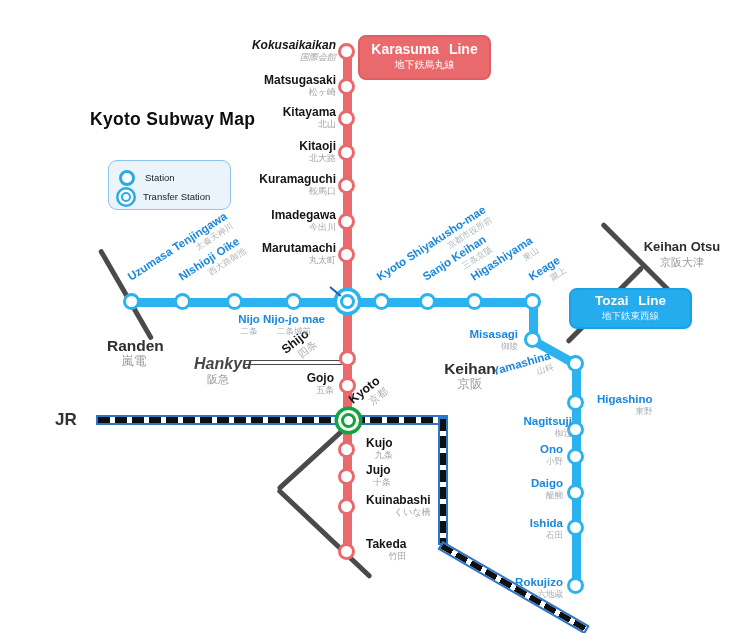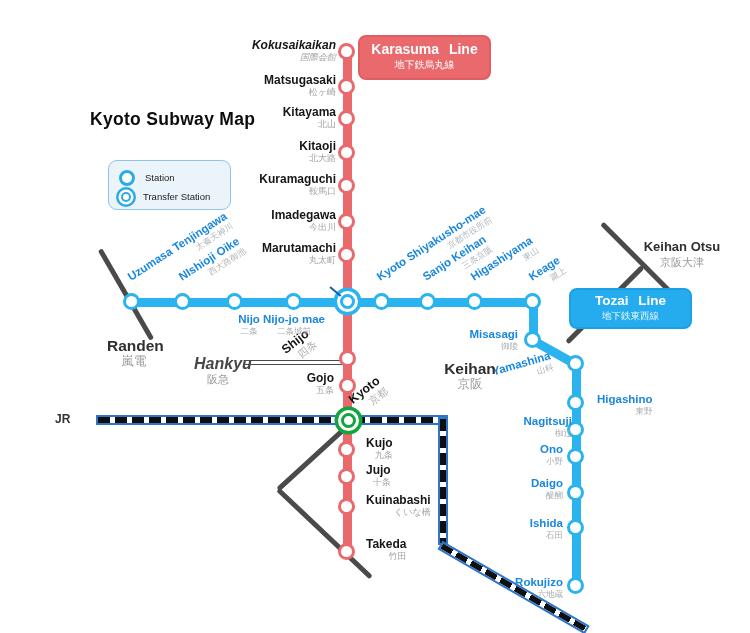--- a/index.html
+++ b/index.html
@@ -251,21 +251,21 @@
     </div>
   <div class="rail" style="left:444px;top:360px;width:52px;">
     <span class="en">Keihan</span>
     <span class="ja">京阪</span>
     </div>
   <div class="rail" style="left:642px;top:238px;width:80px;">
     <span class="en" style="font-size:13px;">Keihan Otsu</span>
     <span class="ja" style="font-size:11px;">京阪大津</span>
     </div>
   <div class="lbl" style="left:55px;top:413px;">
-    <span class="en" style="font-size:12px;color:#333;">JR</span>
+    <span class="en" style="font-size:17px;color:#333;">JR</span>
     </div>
 
   <div class="badge" id="badge-karasuma">
     <span class="t">Karasuma Line</span>
     <span class="s">地下鉄烏丸線</span>
     </div>
   <div class="badge" id="badge-tozai">
     <span class="t">Tozai Line</span>
     <span class="s">地下鉄東西線</span>
     </div>

